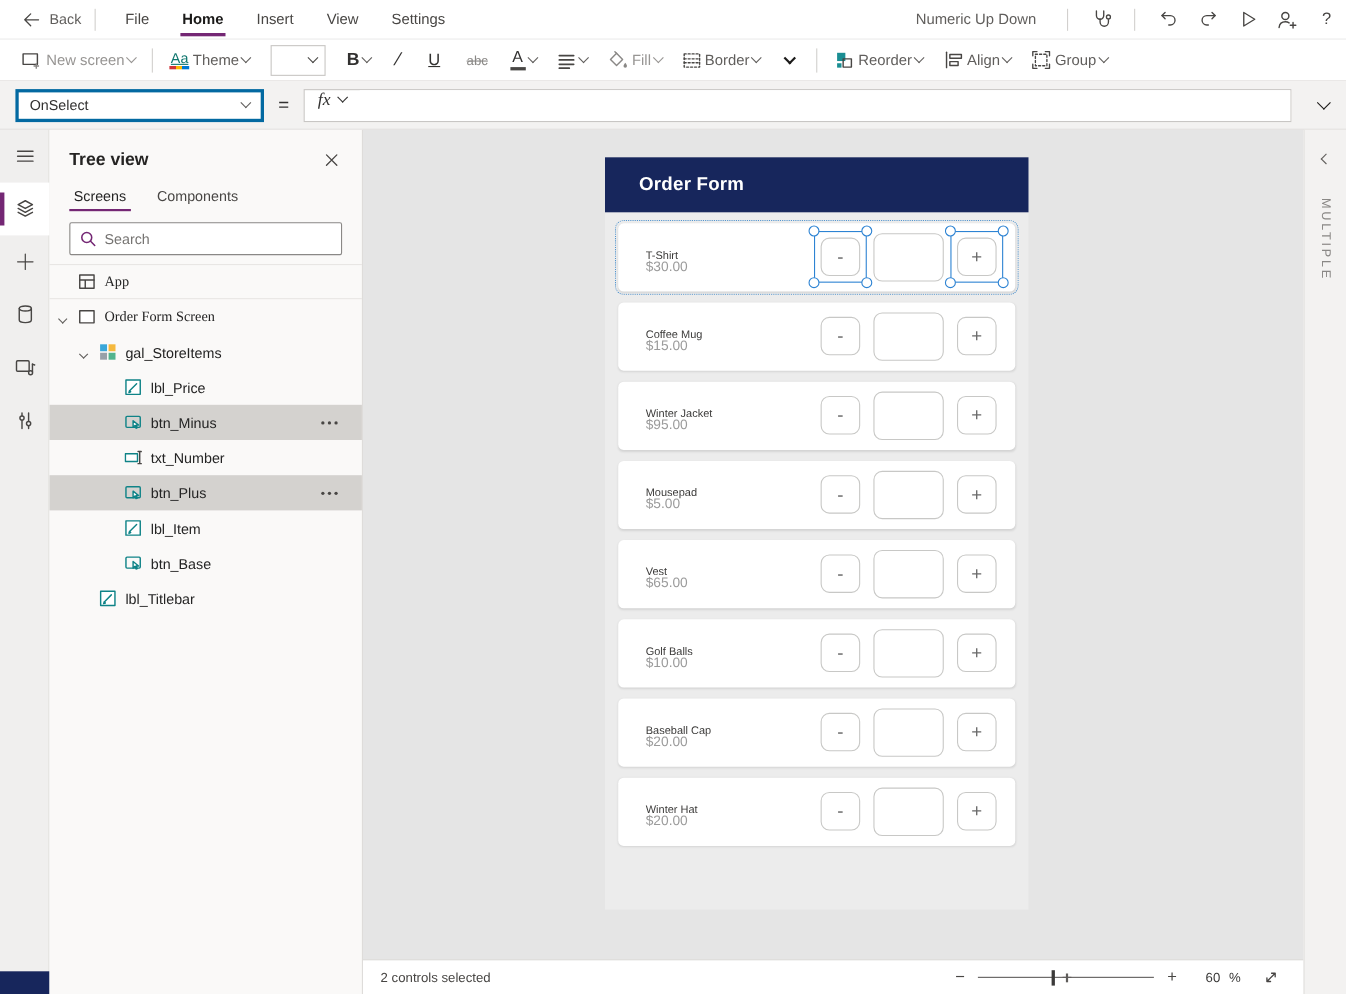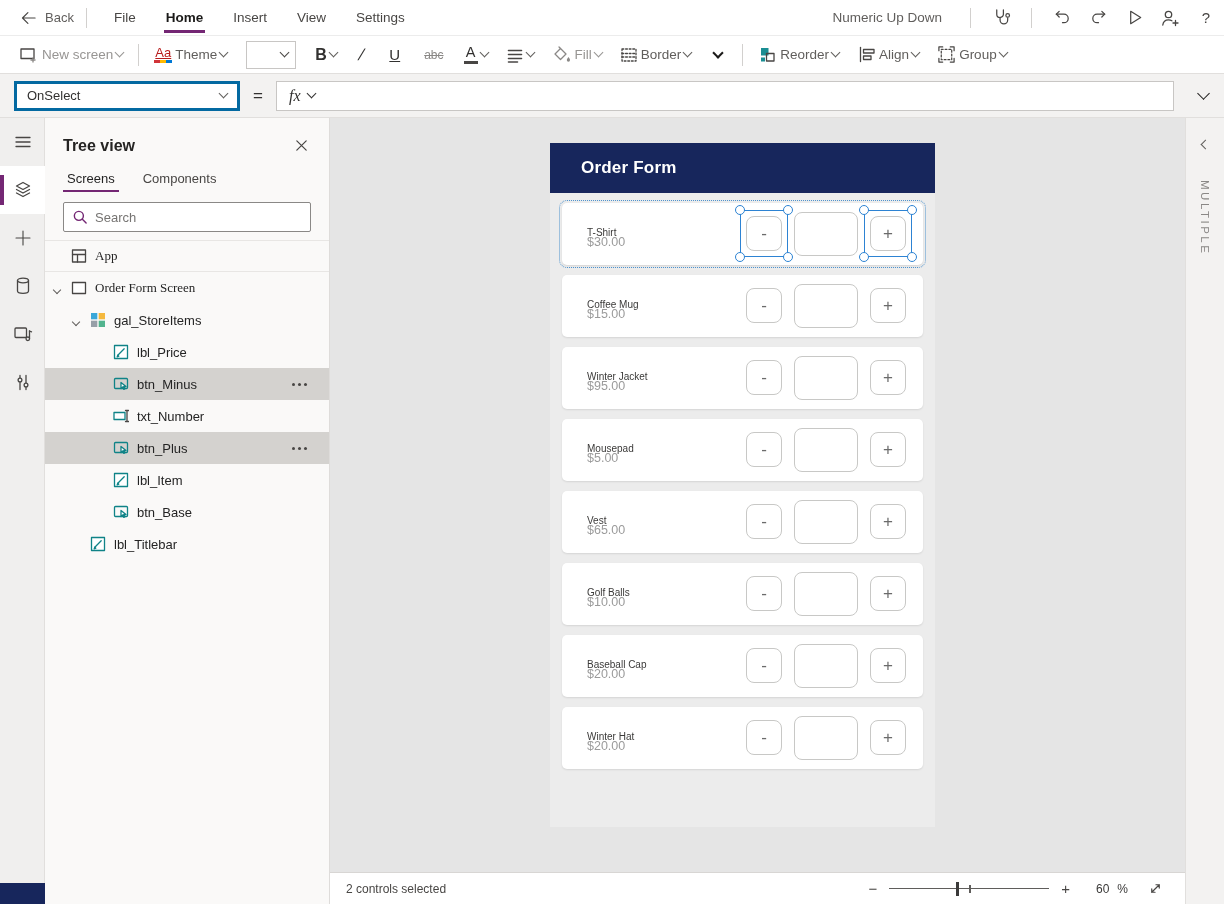--- a/index.html
+++ b/index.html
@@ -29,31 +29,31 @@
   .rb-sep { width:1px; height:22px; background:#d2d0ce; margin:0 6px; }
   .fontsize-box { width:50px; height:28px; background:#fff; border:1px solid #c8c6c4; display:flex; align-items:center; justify-content:flex-end; padding:0 7px; color:#484644; margin:0 10px; cursor:pointer; }
   .glyph-b { font-weight:bold; font-size:16px; color:#323130; }
   .glyph-i { font-style:italic; font-size:16px; color:#323130; transform:skewX(-8deg); }
   .glyph-u { font-size:15px; text-decoration:underline; color:#323130; }
   .glyph-st { font-size:12px; text-decoration:line-through; color:#8a8886; }
   .fontcolor { display:flex; flex-direction:column; align-items:center; line-height:1; }
   .fontcolor .a { font-size:14.5px; color:#323130; }
   .fontcolor .bar { width:14px; height:3.5px; background:#484644; margin-top:1.5px; }
   .aa-wrap { display:flex; flex-direction:column; align-items:center; line-height:1; }
-  .aa-wrap .aa { font-size:13px; color:#b91c1c;text-decoration:underline; }
+  .aa-wrap .aa { font-size:13px; color:#0f766e;text-decoration:underline; }
   .aa-wrap .bar { width:18px; height:3px; margin-top:1.5px; background:linear-gradient(90deg,#d13438 0 33%,#ffb900 33% 66%,#0078d4 66% 100%); }
   .more-chev { color:#1b1a19; padding:0 14px; }
   .more-chev .chev { width:8px; height:8px; border-width:0 2.2px 2.2px 0; }
 
   
   .formula { position:absolute; top:74px; left:0; right:0; height:44px; background:#f3f2f1; border-bottom:1px solid #e1dfdd; display:flex; align-items:center; }
   .prop-select { margin-left:14px; width:226px; height:30px; background:#fff; border:3px solid #0369a1; display:flex; align-items:center; padding:0 10px; color:#323130; cursor:pointer; }
   .prop-select .chev { margin-left:auto; color:#605e5c; }
   .equals { margin:0 13px; font-size:17px; color:#323130; }
-  .fx-bar { flex:1; height:30px; background:#fff; border:1px solid #c8c6c4; display:flex; align-items:center; margin-right:12px; }
+  .fx-bar { flex:1; height:30px; background:#fff; border:1px solid #c8c6c4; display:flex; align-items:flex-start; margin-right:12px; }
   .fx-label { display:flex; align-items:center; gap:8px; padding:0 12px; color:#323130; cursor:pointer; }
   .fx-label .fx { font-family:"Liberation Serif", serif; font-style:italic; font-size:16px; }
   .fx-input { flex:1; border:none; outline:none; height:100%; font-size:13px; font-family:inherit; }
   .formula-expand { width:34px; height:30px; display:flex; align-items:center; justify-content:center; color:#1b1a19; margin-right:4px; cursor:pointer; }
   .formula-expand .chev { width:9px; height:9px; border-width:0 1.8px 1.8px 0; }
 
   
   .rail { position:absolute; left:0; top:118px; bottom:0; width:45px; background:#f0efee; border-right:1px solid #e1dfdd; }
   .rail-btn { width:45px; height:48px; display:flex; align-items:center; justify-content:center; color:#484644; cursor:pointer; position:relative; }
   .rail-btn.active { background:#fff; }

